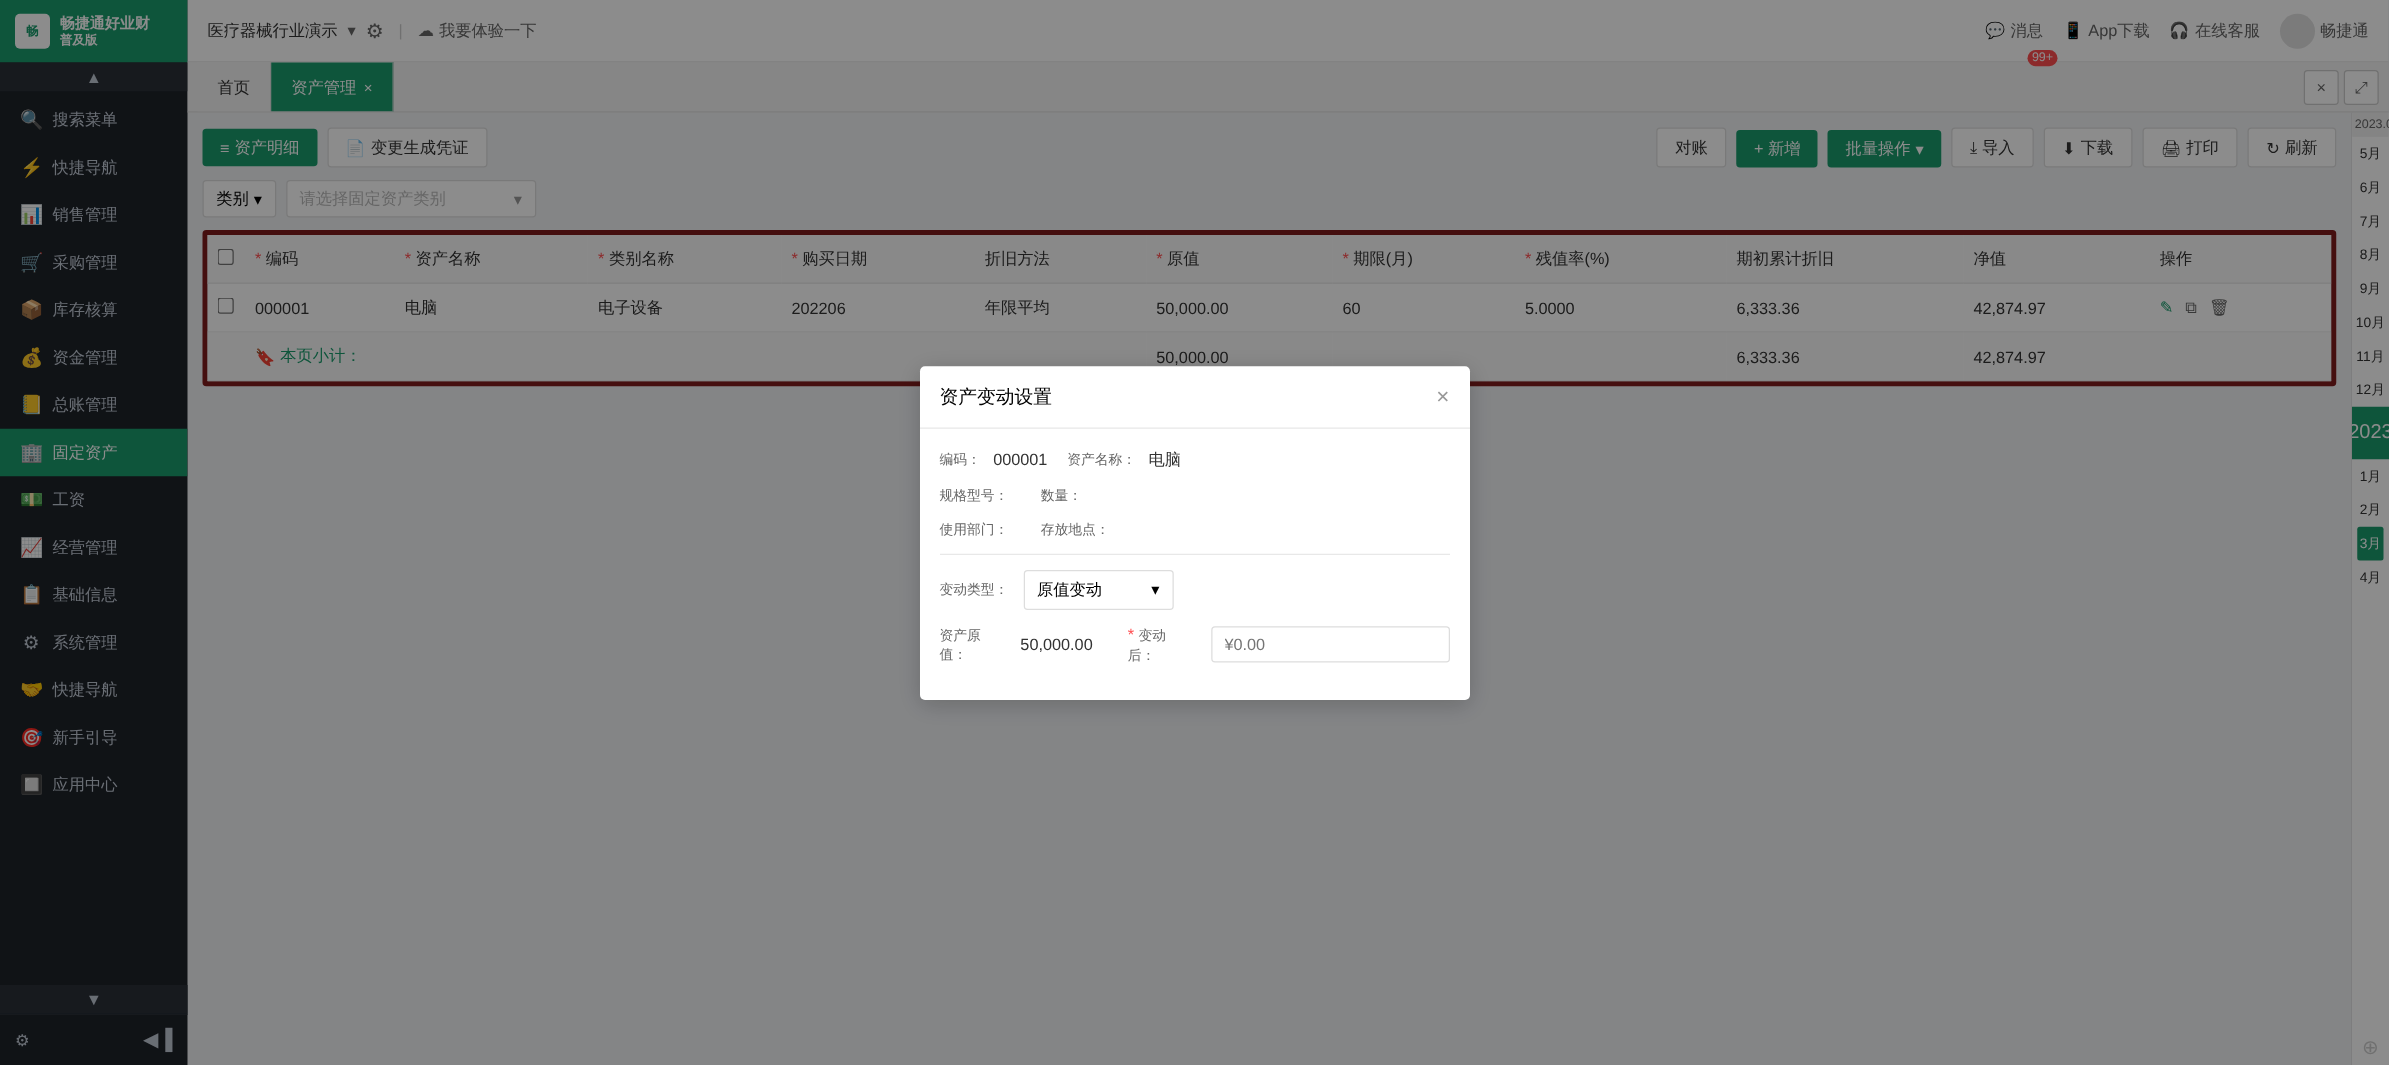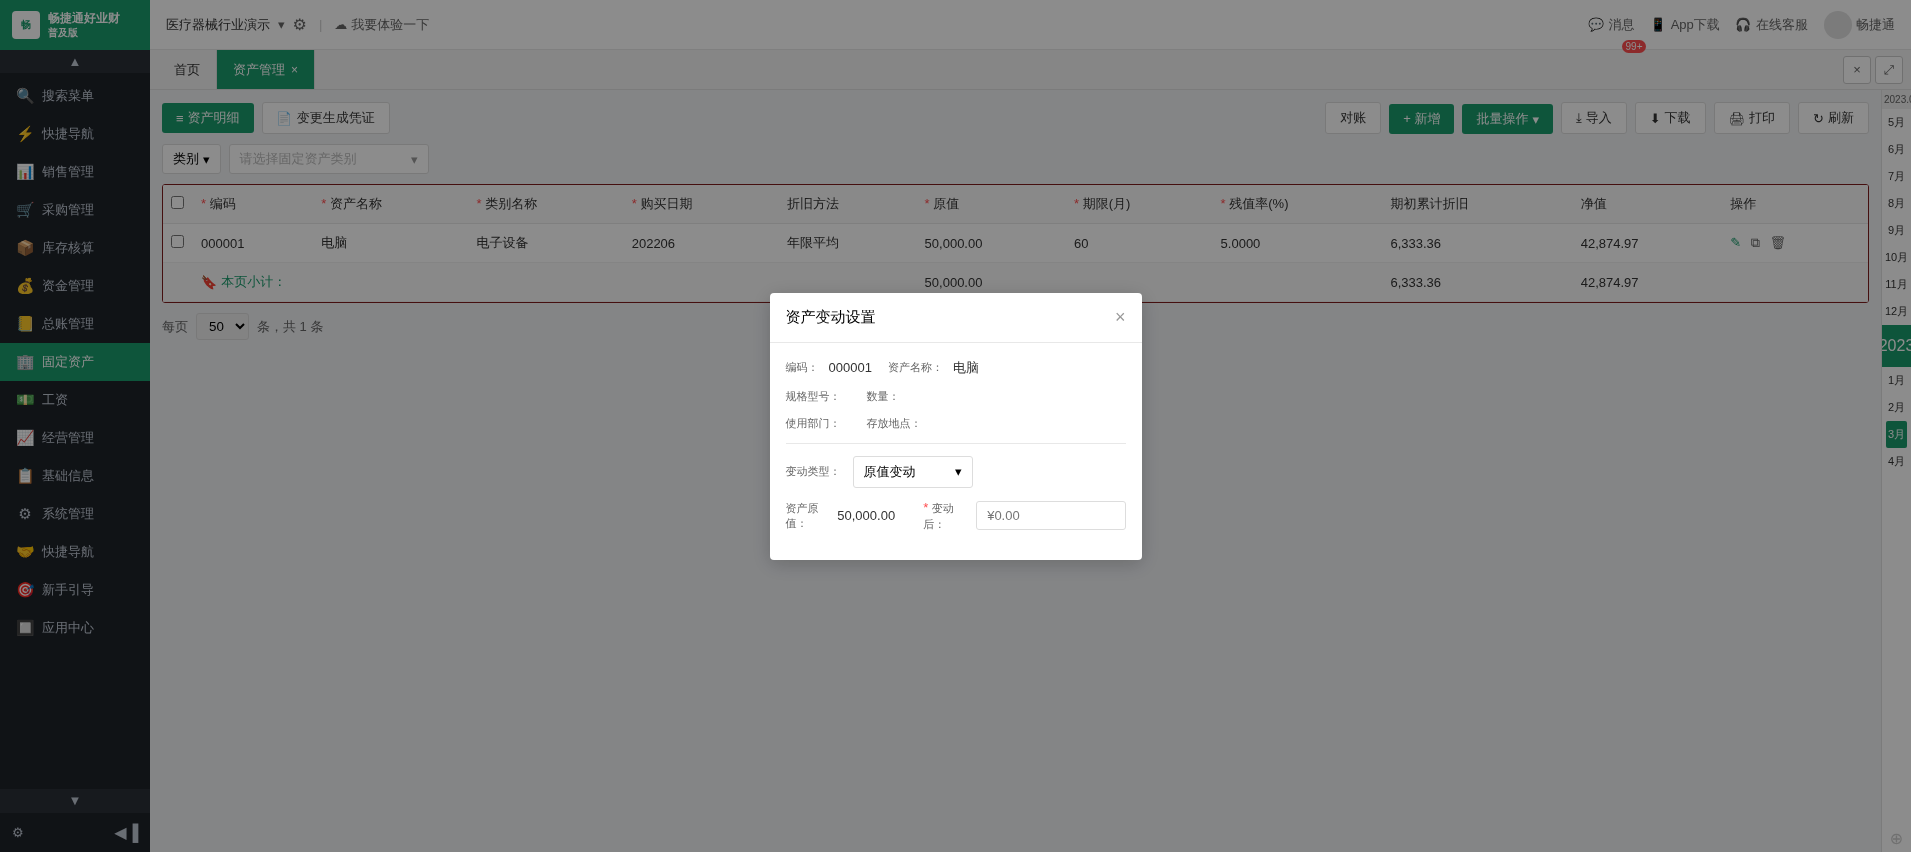--- a/index.html
+++ b/index.html
@@ -115,21 +115,21 @@
     .btn-primary { background: #1a9b6c; color: white; padding: 6px 14px; border: none; border-radius: 3px; cursor: pointer; font-size: 13px; }
     .btn-outline { background: white; color: #333; padding: 6px 14px; border: 1px solid #ddd; border-radius: 3px; cursor: pointer; font-size: 13px; display: flex; align-items: center; gap: 4px; }
     .btn-batch { background: #1a9b6c; color: white; padding: 6px 14px; border: none; border-radius: 3px; cursor: pointer; font-size: 13px; display: flex; align-items: center; gap: 4px; }
 
     
     .filter-bar { display: flex; align-items: center; gap: 8px; margin-bottom: 10px; }
     .filter-select { padding: 5px 10px; border: 1px solid #ddd; border-radius: 3px; background: white; font-size: 13px; cursor: pointer; display: flex; align-items: center; gap: 4px; }
     .filter-category { padding: 5px 10px; border: 1px solid #ddd; border-radius: 3px; background: white; font-size: 13px; color: #999; min-width: 200px; display: flex; align-items: center; justify-content: space-between; }
 
     
-    .table-container { border: 1px solid #7f1d1d; border-radius: 3px; overflow: hidden; }
+    .table-container { border: 4px solid #7f1d1d; border-radius: 3px; overflow: hidden; }
     table { width: 100%; border-collapse: collapse; background: white; }
     th {
       background: #fafafa; padding: 10px 8px; text-align: left;
       font-size: 13px; font-weight: normal; border-bottom: 1px solid #e8e8e8;
       color: #333; white-space: nowrap;
     }
     th.required::before { content: '* '; color: #ff4d4f; }
     td { padding: 10px 8px; border-bottom: 1px solid #f0f0f0; font-size: 13px; color: #333; }
     .table-checkbox { width: 30px; }
     .subtotal-row td { background: #fafafa; font-weight: 500; }
@@ -151,21 +151,21 @@
 
     
     .overlay {
       position: fixed; top: 0; left: 0; right: 0; bottom: 0;
       background: rgba(0,0,0,0.45); z-index: 100;
       display: flex; align-items: center; justify-content: center;
     }
 
     
     .dialog {
-      background: white; border-radius: 4px; width: 372px;
+      background: white; border-radius: 4px; width: 440px;
       box-shadow: 0 4px 20px rgba(0,0,0,0.2); overflow: hidden;
     }
     .dialog-header {
       display: flex; align-items: center; justify-content: space-between;
       padding: 14px 16px; border-bottom: 1px solid #e8e8e8; font-size: 15px; font-weight: 500;
     }
     .dialog-close { cursor: pointer; color: #999; font-size: 18px; }
     .dialog-body { padding: 16px; }
     .dialog-row { display: flex; gap: 16px; margin-bottom: 12px; }
     .dialog-field-inline { display: flex; align-items: center; gap: 6px; }
@@ -460,27 +460,20 @@
               <td></td>
               <td></td>
               <td>6,333.36</td>
               <td>42,874.97</td>
               <td></td>
             </tr>
           </tbody>
         </table>
       </div>
 
-      <div class="pagination">
-        <span>每页</span>
-        <select class="page-size-select">
-          <option>50</option>
-        </select>
-        <span>条，共 1 条</span>
-      </div>
 
     </div>
 
     <div class="right-calendar">
       <div class="calendar-year">2023.03</div>
       <div class="calendar-month">5月</div>
       <div class="calendar-month">6月</div>
       <div class="calendar-month">7月</div>
       <div class="calendar-month">8月</div>
       <div class="calendar-month">9月</div>

